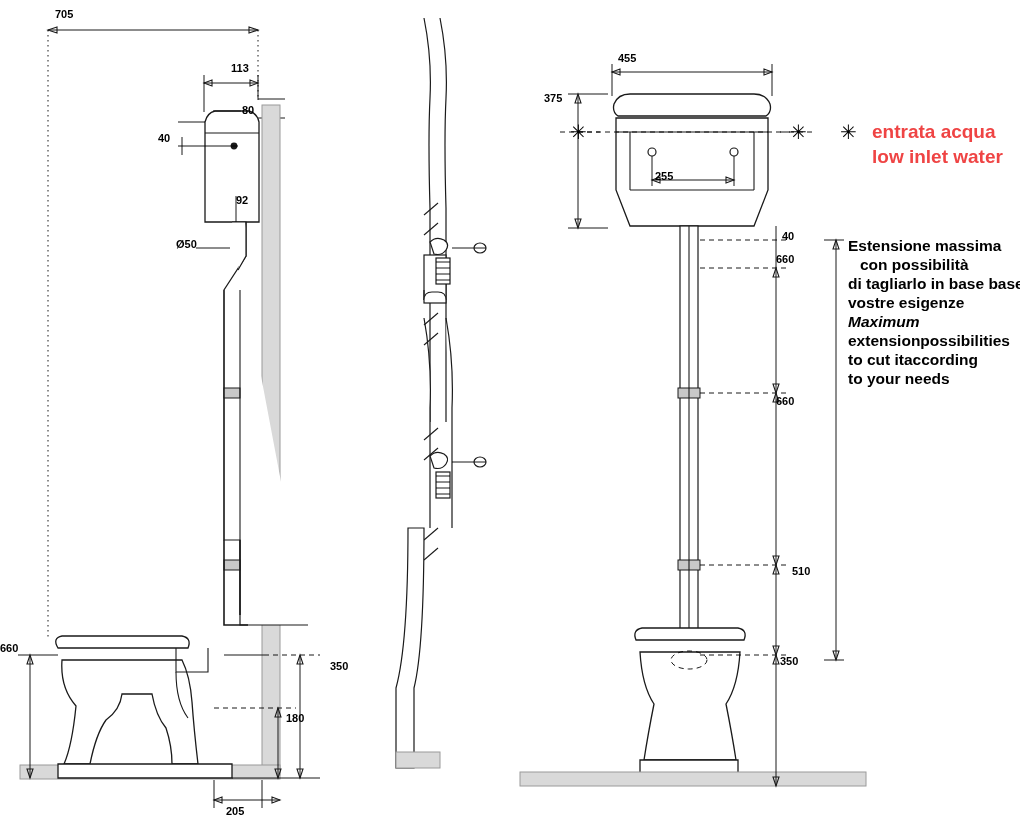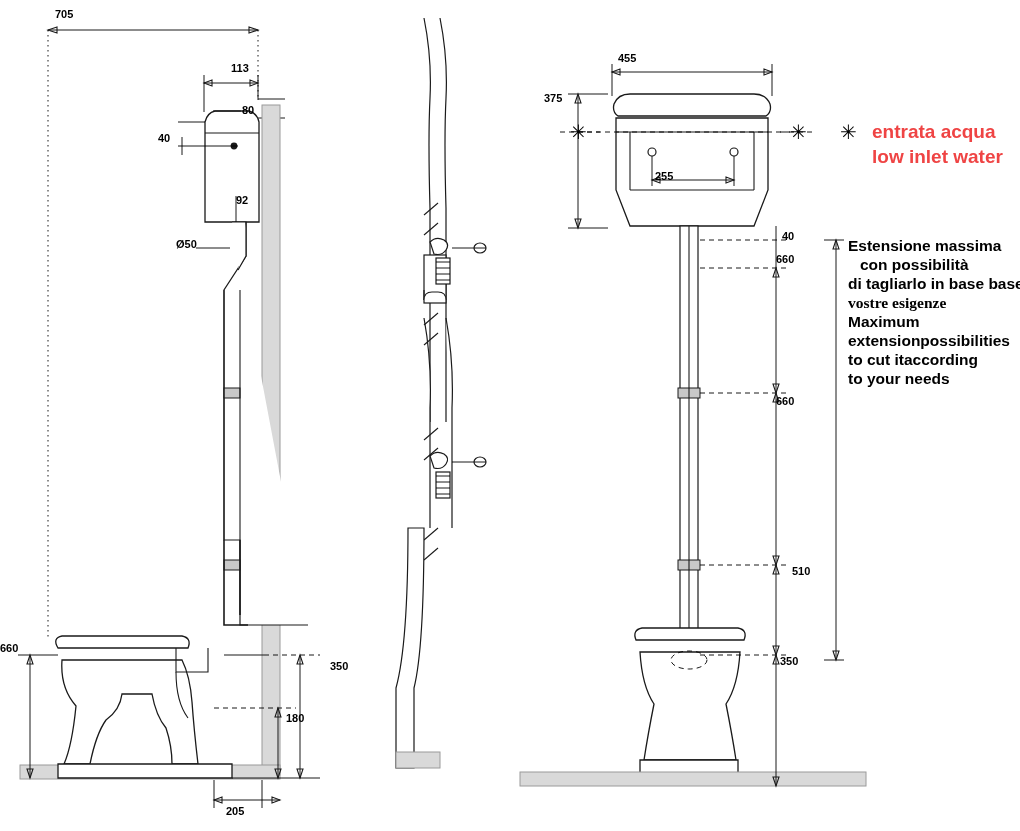--- a/index.html
+++ b/index.html
@@ -224,19 +224,19 @@
 
   <div class="star" style="left:570px;top:122px;">✳</div>
   <div class="star" style="left:790px;top:122px;">✳</div>
   <div class="star" style="left:840px;top:122px;">✳</div>
   <div class="legend" style="left:872px;top:120px;">entrata acqua</div>
   <div class="legend" style="left:872px;top:145px;">low inlet water</div>
 
   <div class="note" style="left:848px;top:237px;">Estensione massima</div>
   <div class="note" style="left:848px;top:256px;margin-left:12px;">con possibilità</div>
   <div class="note" style="left:848px;top:275px;">di tagliarlo in base base</div>
-  <div class="note" style="left:848px;top:294px;font-family:Liberation Serif, serif;">vostre esigenze</div>
-  <div class="note" style="left:848px;top:313px;">Maximum</div>
+  <div class="note" style="left:848px;top:294px;">vostre esigenze</div>
+  <div class="note" style="left:848px;top:313px;font-style:italic;">Maximum</div>
   <div class="note" style="left:848px;top:332px;">extensionpossibilities</div>
   <div class="note" style="left:848px;top:351px;">to cut itaccording</div>
   <div class="note" style="left:848px;top:370px;">to your needs</div>
 
 </div>
 
 </body></html>

